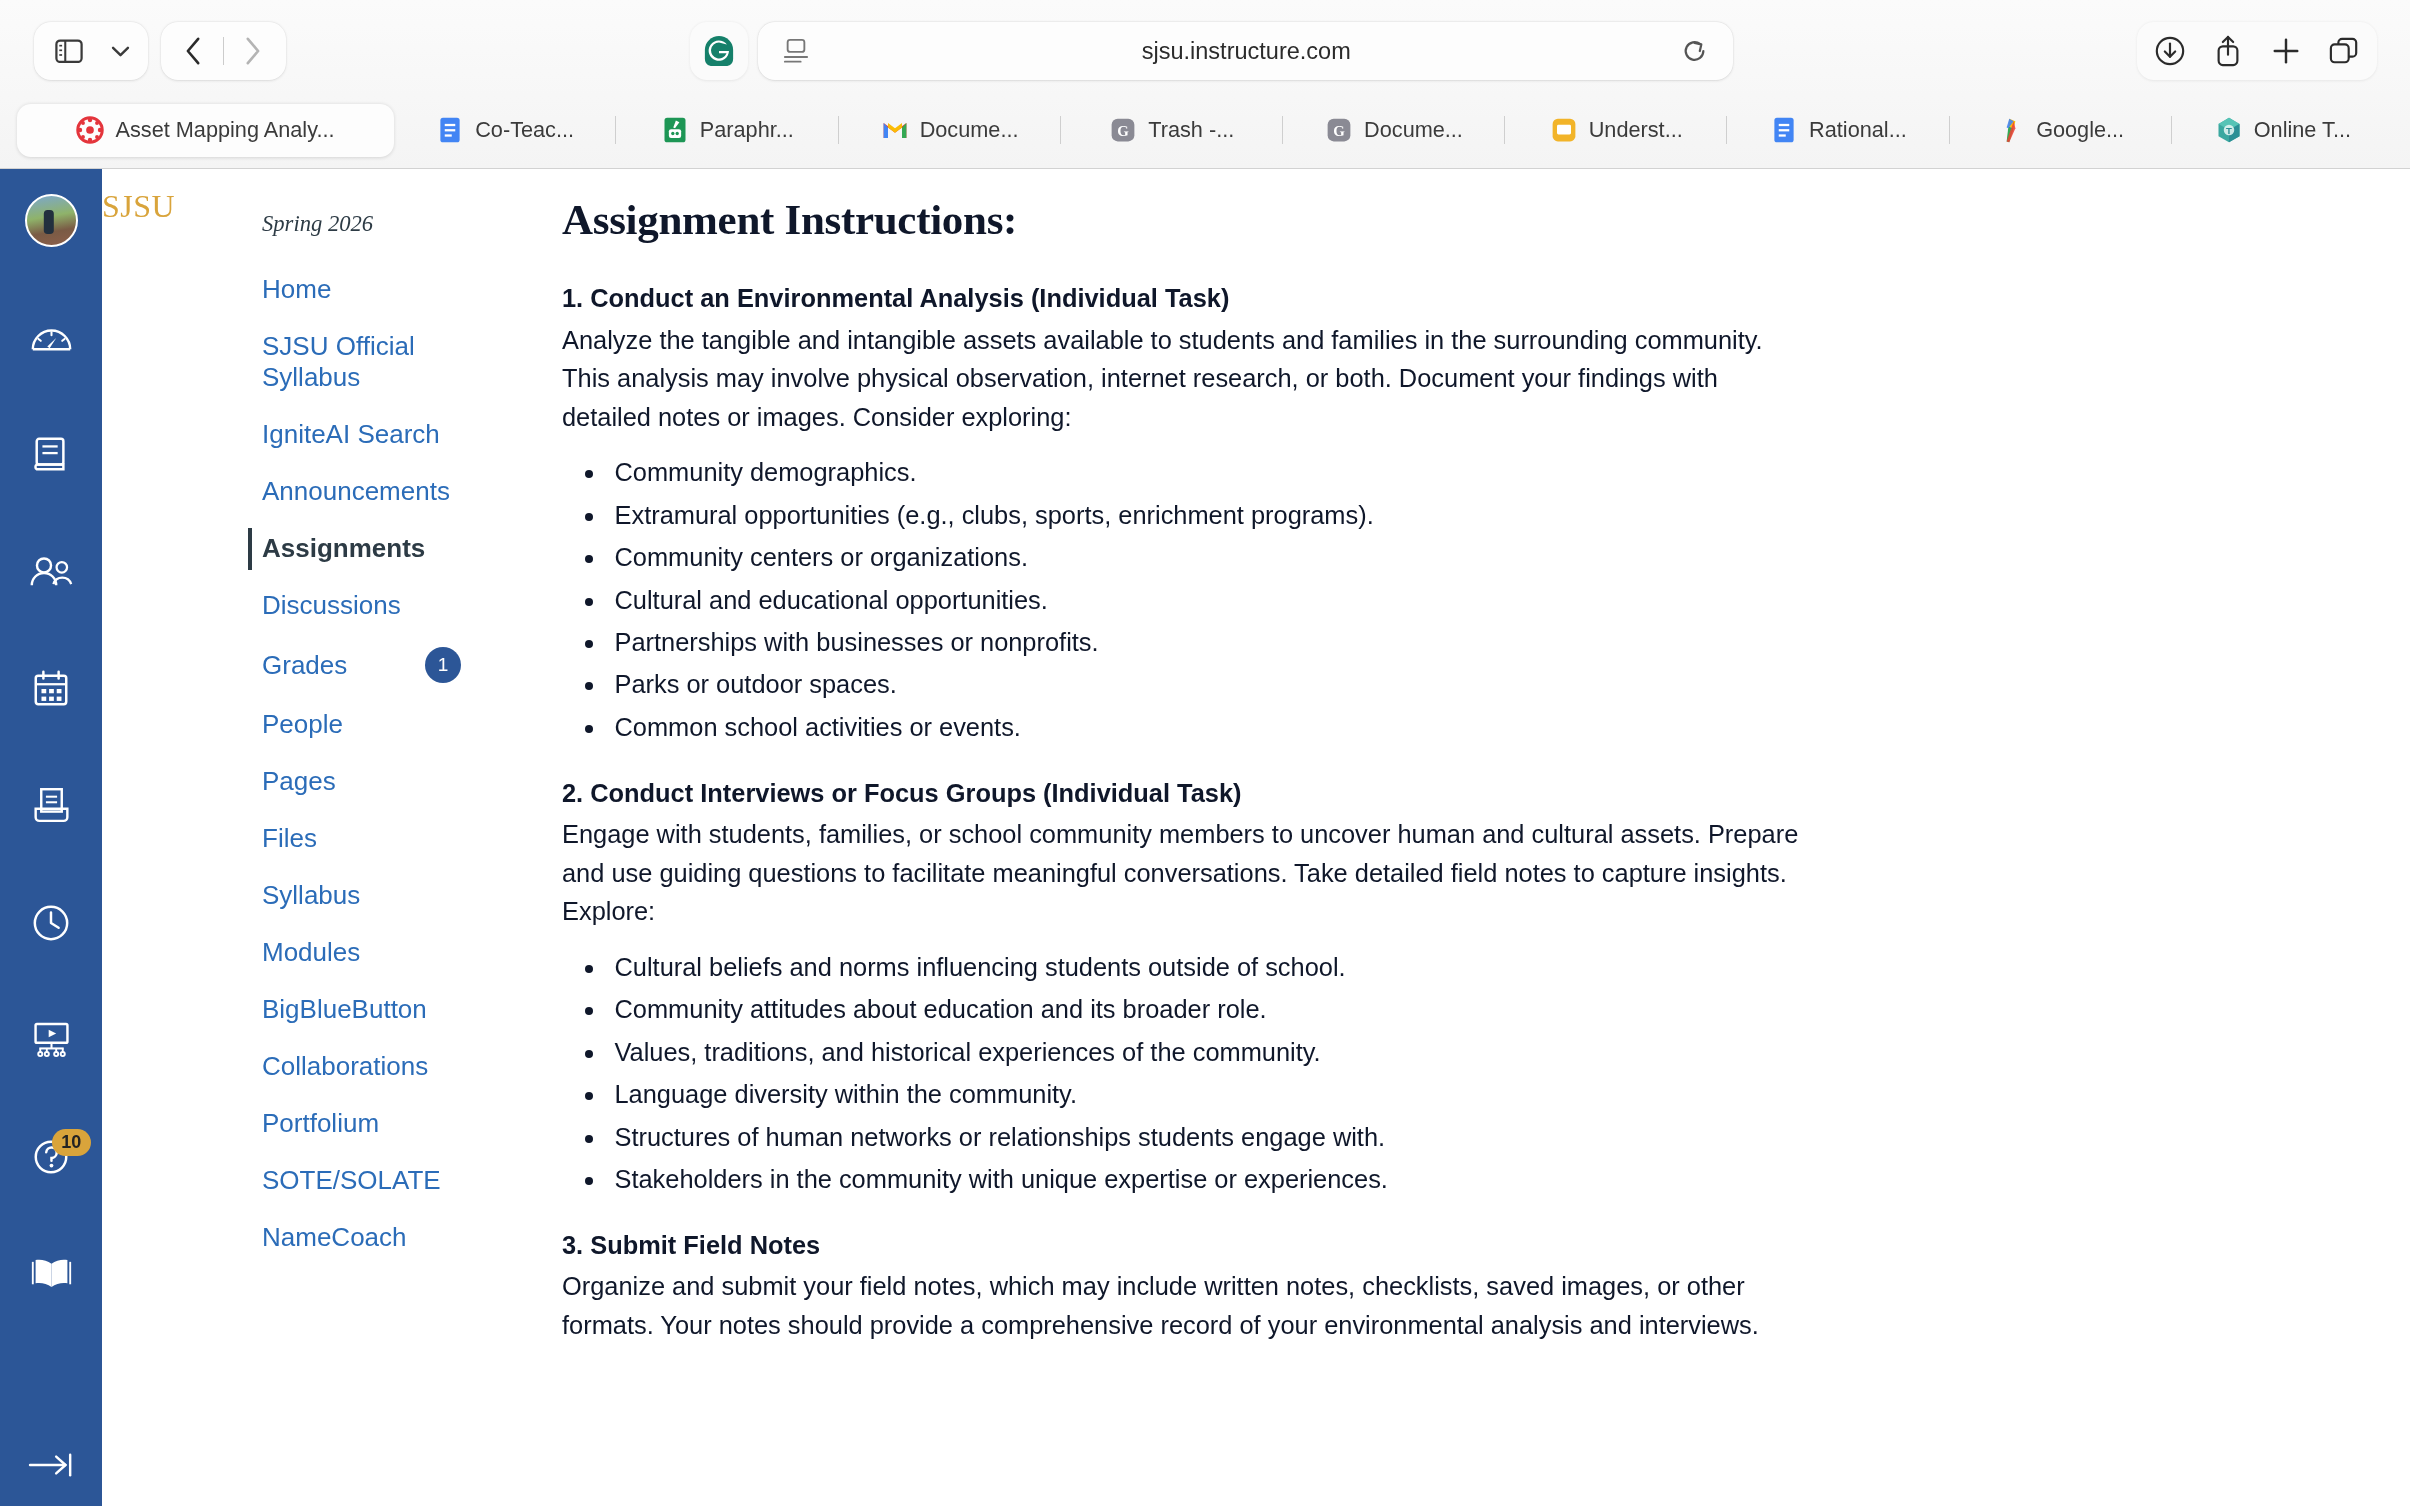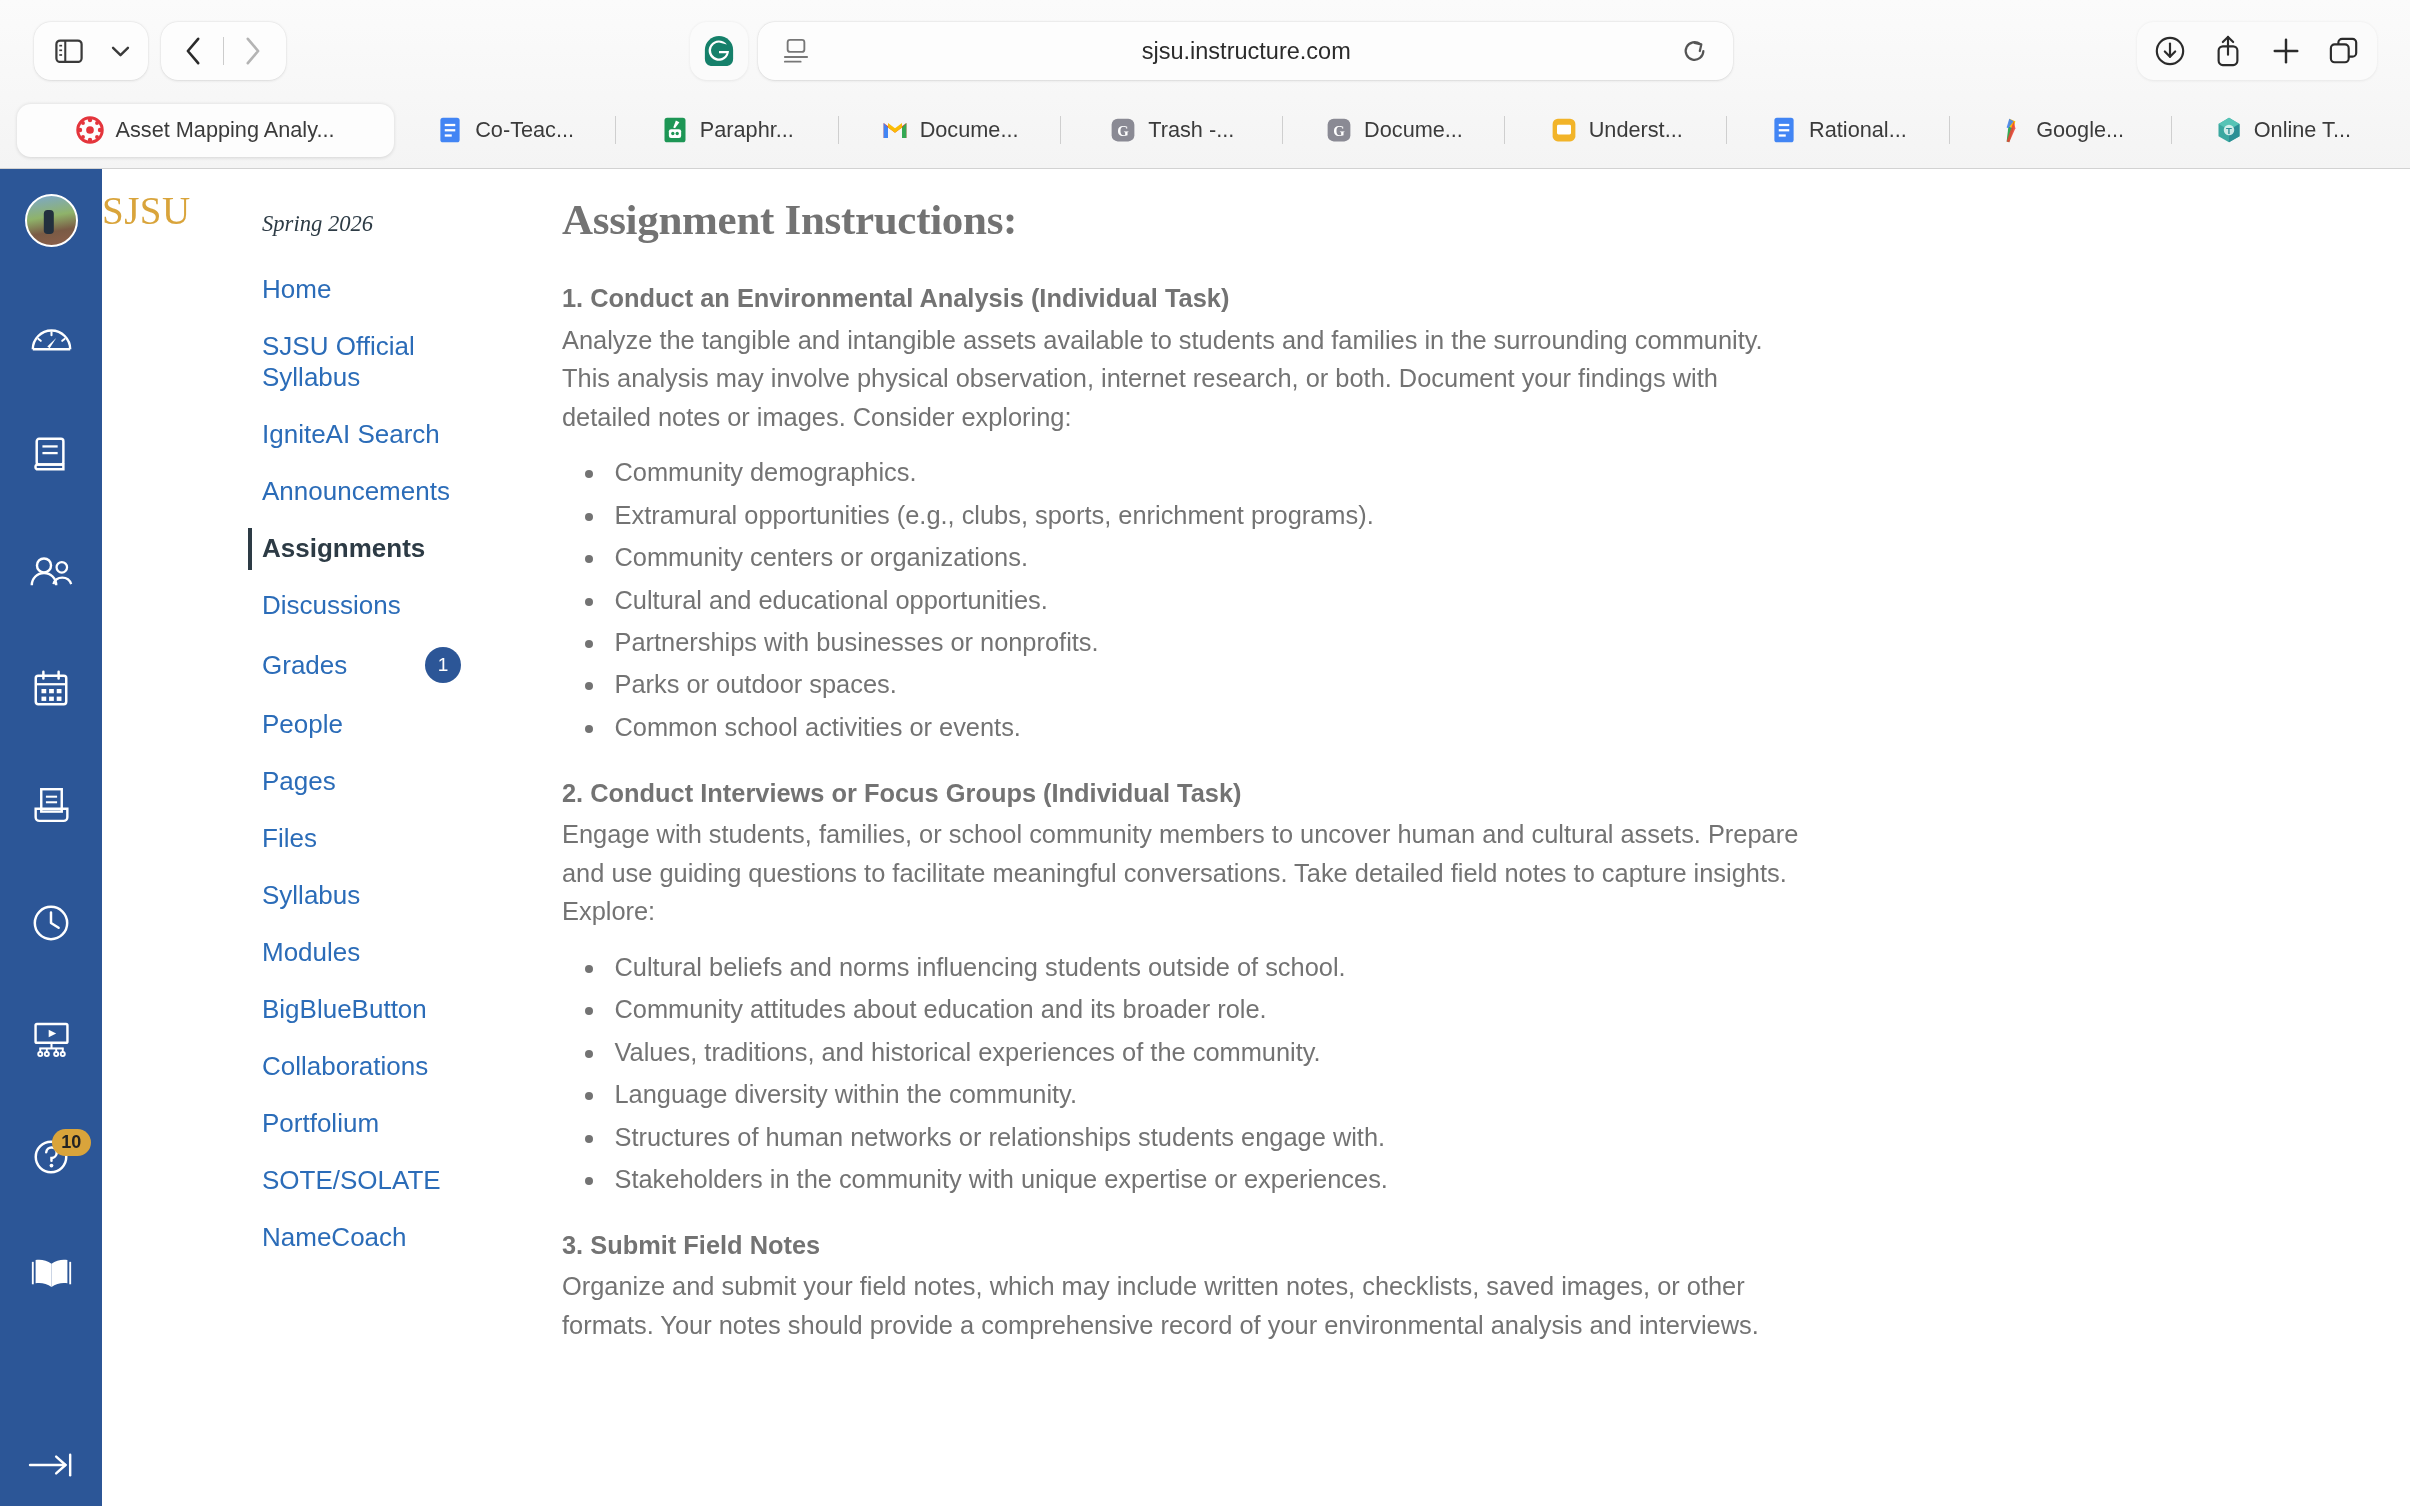--- a/index.html
+++ b/index.html
@@ -170,21 +170,21 @@
     width: 443px;
     flex: none;
     padding-top: 7.5px;
     background: #fff;
     position: relative;
   }
   #sjsu-logo {
     position: absolute;
     left: 0; top: 19px;
     font-family: "Liberation Serif", serif;
-    font-size: 39px;
+    font-size: 32px;
     color: #d9a43b;
     font-weight: normal;
     letter-spacing: 0.5px;
   }
   #term-label {
     margin: 34px 0 0 160px;
     font-style: italic;
     font-size: 22.6px;
     color: #2d3b45;
     font-family: "Liberation Serif", serif;
@@ -219,21 +219,21 @@
     width: 36px; height: 36px;
     display: flex; align-items: center; justify-content: center;
     margin-right: 56px;
     font-family: "Liberation Sans", sans-serif;
   }
 
   
   #content {
     flex: 1;
     padding: 26px 56px 0 17px;
-    color: #737373;
+    color: #0f172a;
     overflow: hidden;
   }
   #content h1 {
     font-family: "Liberation Serif", serif;
     font-size: 43px;
     font-weight: bold;
     margin-bottom: 36px;
     letter-spacing: -0.3px;
   }
   #content h3 {

